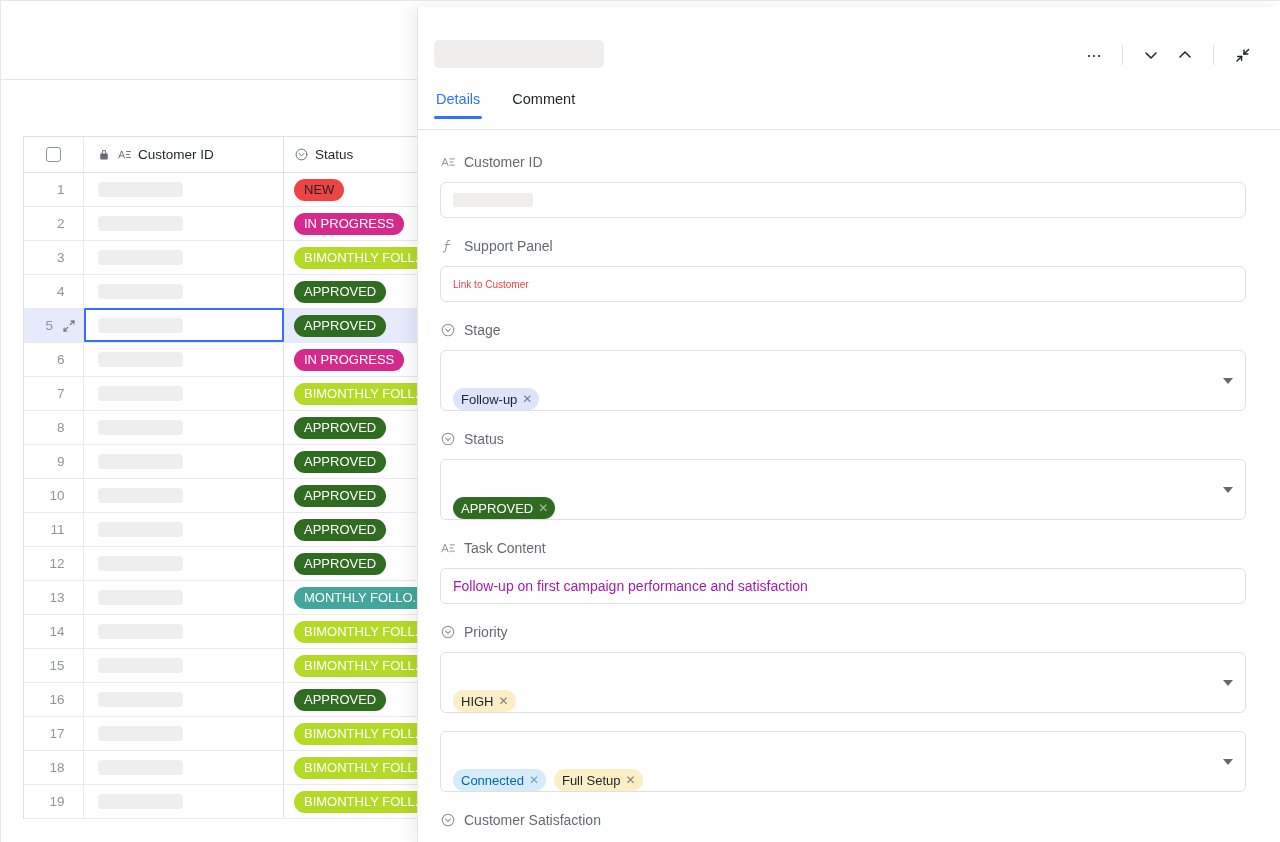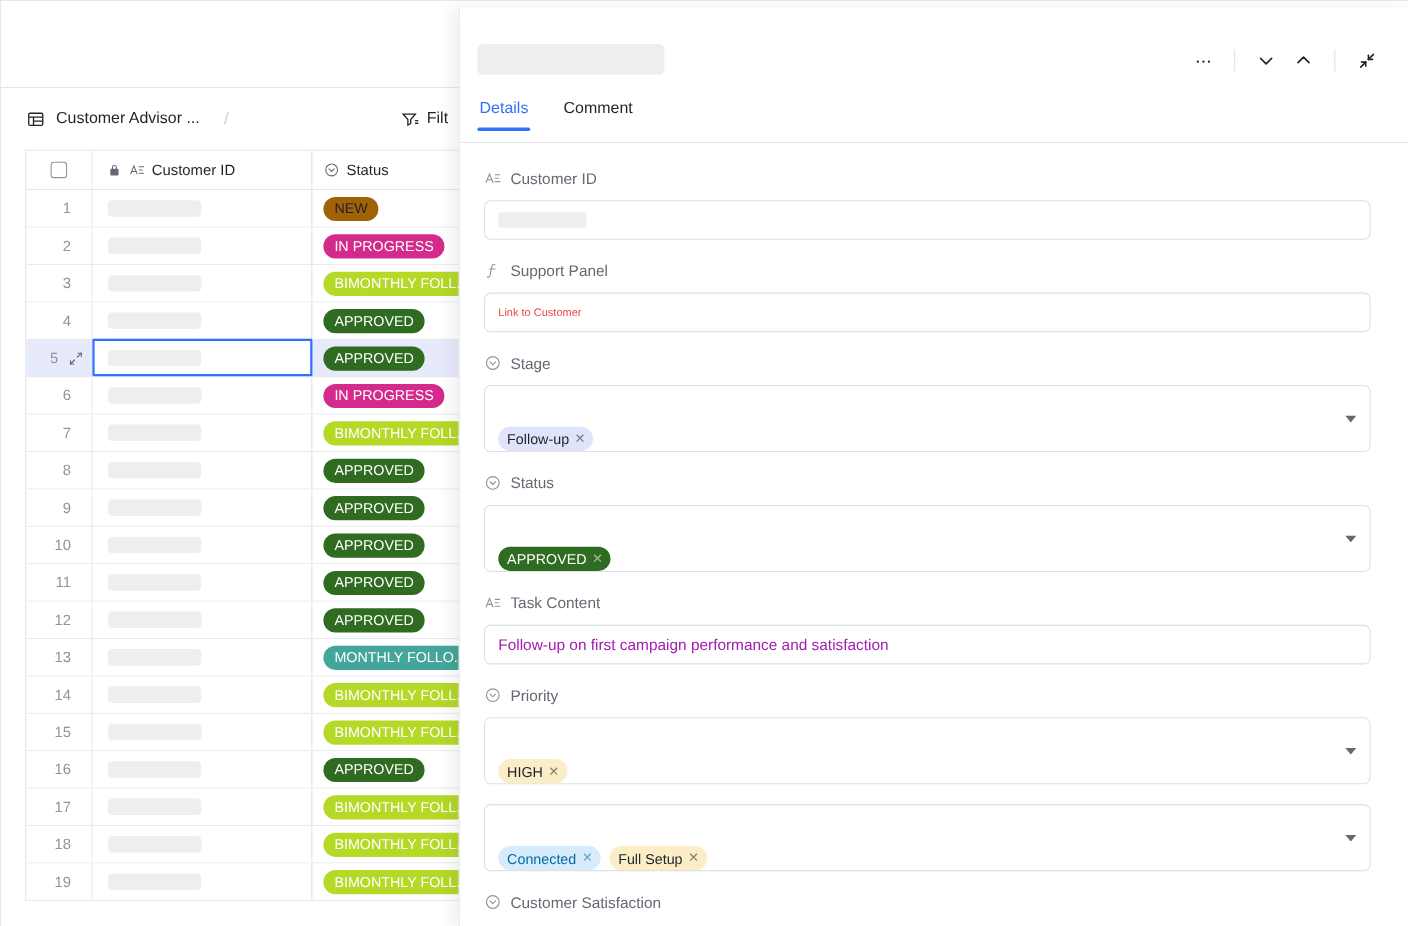--- a/index.html
+++ b/index.html
@@ -154,44 +154,20 @@
 </head>
 <body>
 
 <div id="app">
   <div class="page-frame">
 
     <div class="grid-area">
 
       <div class="divider-top"></div>
 
-      <div class="grid-toolbar">
-        <div class="toolbar-left">
-          <span class="tb-icon">
-            <svg width="17" height="17" viewBox="0 0 20 20" fill="none" stroke="currentColor" stroke-width="1.4">
-              <rect x="2.5" y="3.5" width="15" height="13" rx="1.6"></rect>
-              <line x1="2.5" y1="7.6" x2="17.5" y2="7.6"></line>
-              <line x1="7.6" y1="7.6" x2="7.6" y2="16.5"></line>
-              <line x1="7.6" y1="12" x2="17.5" y2="12"></line>
-            </svg>
-          </span>
-          <span class="tb-title">Customer Advisor ...</span>
-          <span class="tb-sep">/</span>
-        </div>
-        <div class="toolbar-filter">
-          <span class="tb-icon">
-            <svg width="17" height="17" viewBox="0 0 20 20" fill="none" stroke="currentColor" stroke-width="1.4" stroke-linecap="round">
-              <path d="M3 4.5h13l-5 5.6v4.3l-3 1.8v-6.1z"></path>
-              <line x1="16.2" y1="11.4" x2="18.6" y2="11.4"></line>
-              <line x1="16.2" y1="14.2" x2="18.6" y2="14.2"></line>
-            </svg>
-          </span>
-          <span>Filt</span>
-        </div>
-      </div>
 
       <div class="tbl">
         <div class="tr head">
           <div class="td col-check">
             <span class="chk"></span>
           </div>
           <div class="td col-id">
             <span class="hdr-label">
               <span class="lock-ic">
                 <svg width="12" height="12" viewBox="0 0 16 16" fill="currentColor">
@@ -224,21 +200,21 @@
         </div>
         <div id="rows">
             <div class="tr">
               <div class="td col-check">
                 <span class="rownum">1</span>
               </div>
               <div class="td col-id">
                 <span class="skel" style="width:85px"></span>
               </div>
               <div class="td col-status">
-                <span class="badge" style="background:#a16207;color:#1f2329">NEW</span>
+                <span class="badge" style="background:#ef4444;color:#1f2329">NEW</span>
               </div>
             </div>
             <div class="tr">
               <div class="td col-check">
                 <span class="rownum">2</span>
               </div>
               <div class="td col-id">
                 <span class="skel" style="width:85px"></span>
               </div>
               <div class="td col-status">

